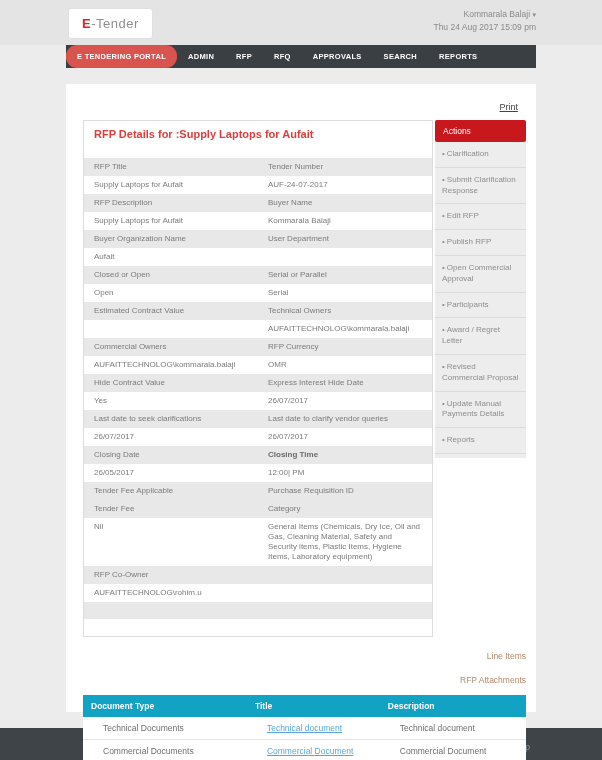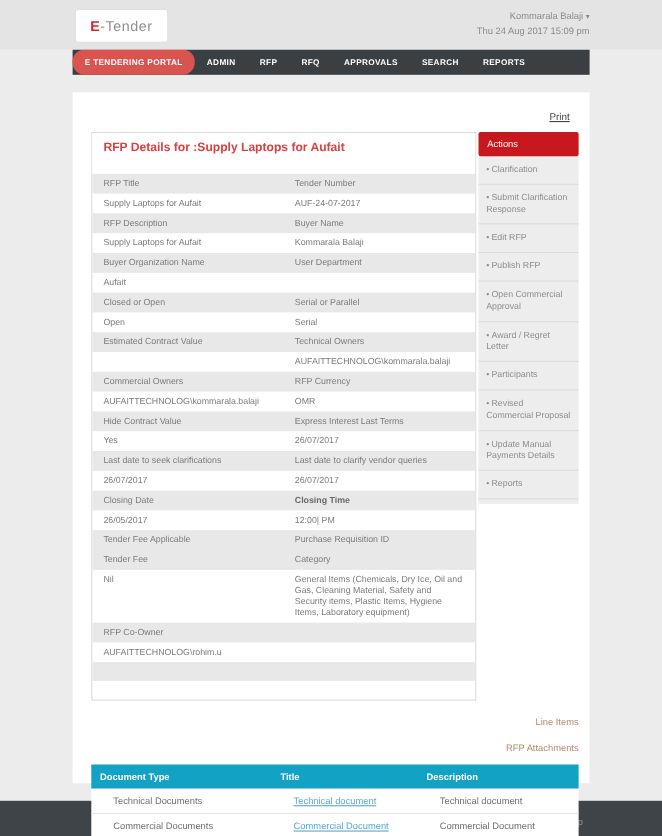--- a/index.html
+++ b/index.html
@@ -155,21 +155,21 @@
       <div class="drow label">
         <div class="dcell">Commercial Owners</div>
         <div class="dcell">RFP Currency</div>
       </div>
       <div class="drow">
         <div class="dcell">AUFAITTECHNOLOG\kommarala.balaji</div>
         <div class="dcell">OMR</div>
       </div>
       <div class="drow label">
         <div class="dcell">Hide Contract Value</div>
-        <div class="dcell">Express Interest Last Terms</div>
+        <div class="dcell">Express Interest Hide Date</div>
       </div>
       <div class="drow">
         <div class="dcell">Yes</div>
         <div class="dcell">26/07/2017</div>
       </div>
       <div class="drow label">
         <div class="dcell">Last date to seek clarifications</div>
         <div class="dcell">Last date to clarify vendor queries</div>
       </div>
       <div class="drow">
@@ -214,22 +214,22 @@
       </div>
     </div>
 
     <div class="actions">
       <div class="actions-header">Actions</div>
       <div class="action-item"><span class="bullet">•</span><span>Clarification</span></div>
       <div class="action-item"><span class="bullet">•</span><span>Submit Clarification Response</span></div>
       <div class="action-item"><span class="bullet">•</span><span>Edit RFP</span></div>
       <div class="action-item"><span class="bullet">•</span><span>Publish RFP</span></div>
       <div class="action-item"><span class="bullet">•</span><span>Open Commercial Approval</span></div>
+      <div class="action-item"><span class="bullet">•</span><span>Participants</span></div>
       <div class="action-item"><span class="bullet">•</span><span>Award / Regret Letter</span></div>
-      <div class="action-item"><span class="bullet">•</span><span>Participants</span></div>
       <div class="action-item"><span class="bullet">•</span><span>Revised Commercial Proposal</span></div>
       <div class="action-item"><span class="bullet">•</span><span>Update Manual Payments Details</span></div>
       <div class="action-item"><span class="bullet">•</span><span>Reports</span></div>
     </div>
   </div>
 
   <div class="sub-links">
     <a class="sub-link">Line Items</a>
     <a class="sub-link">RFP Attachments</a>
   </div>

